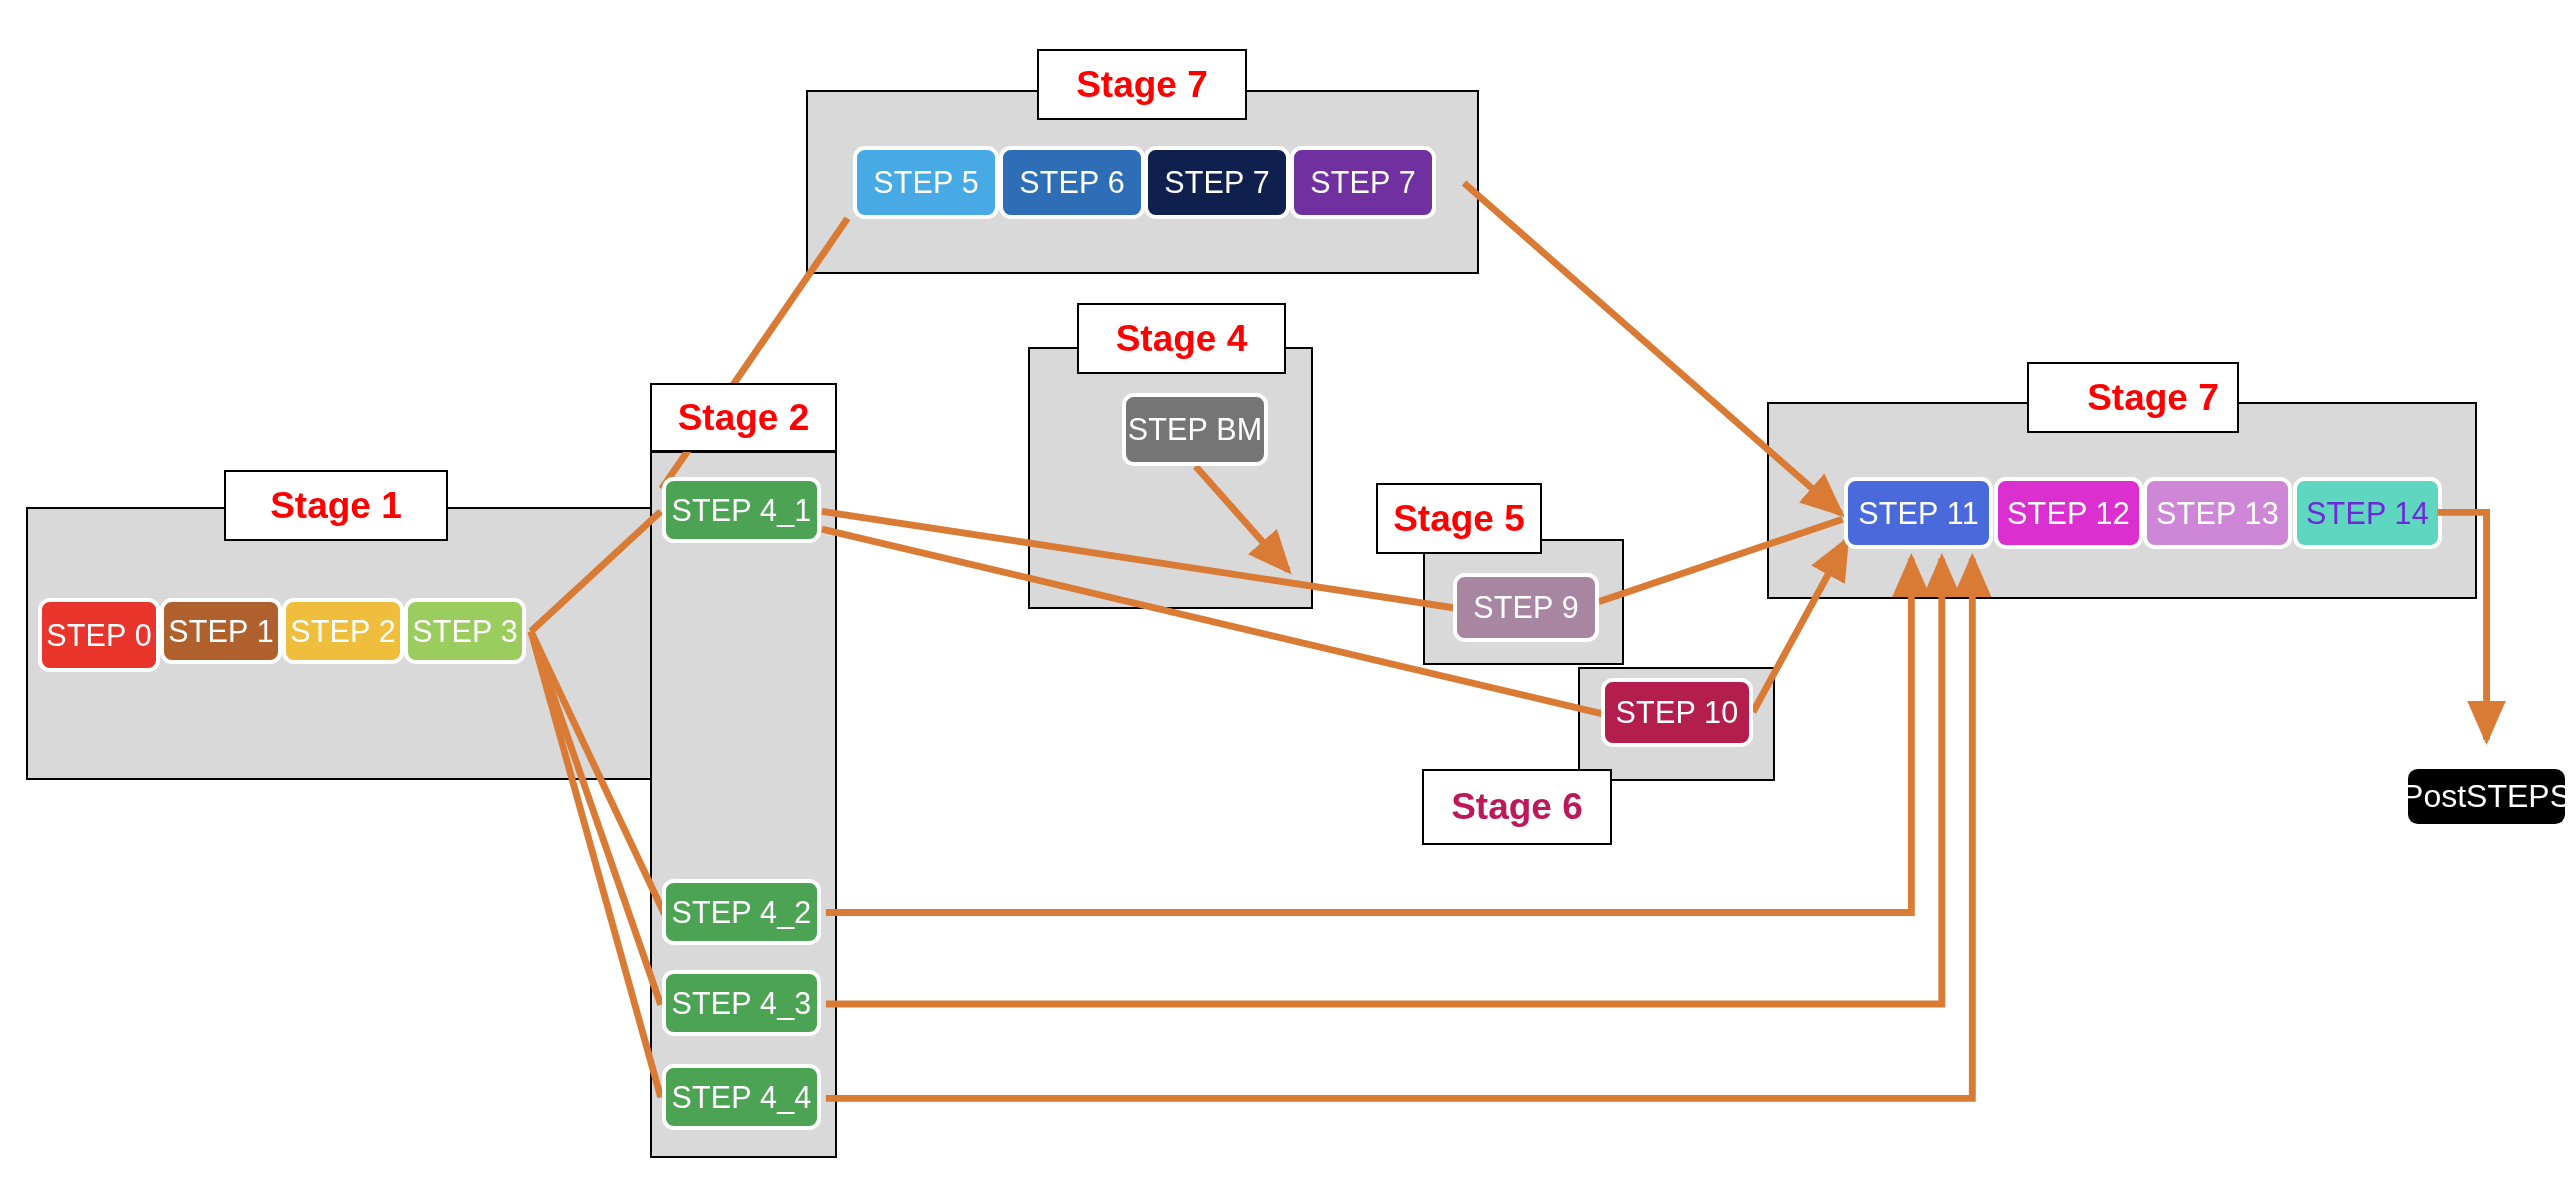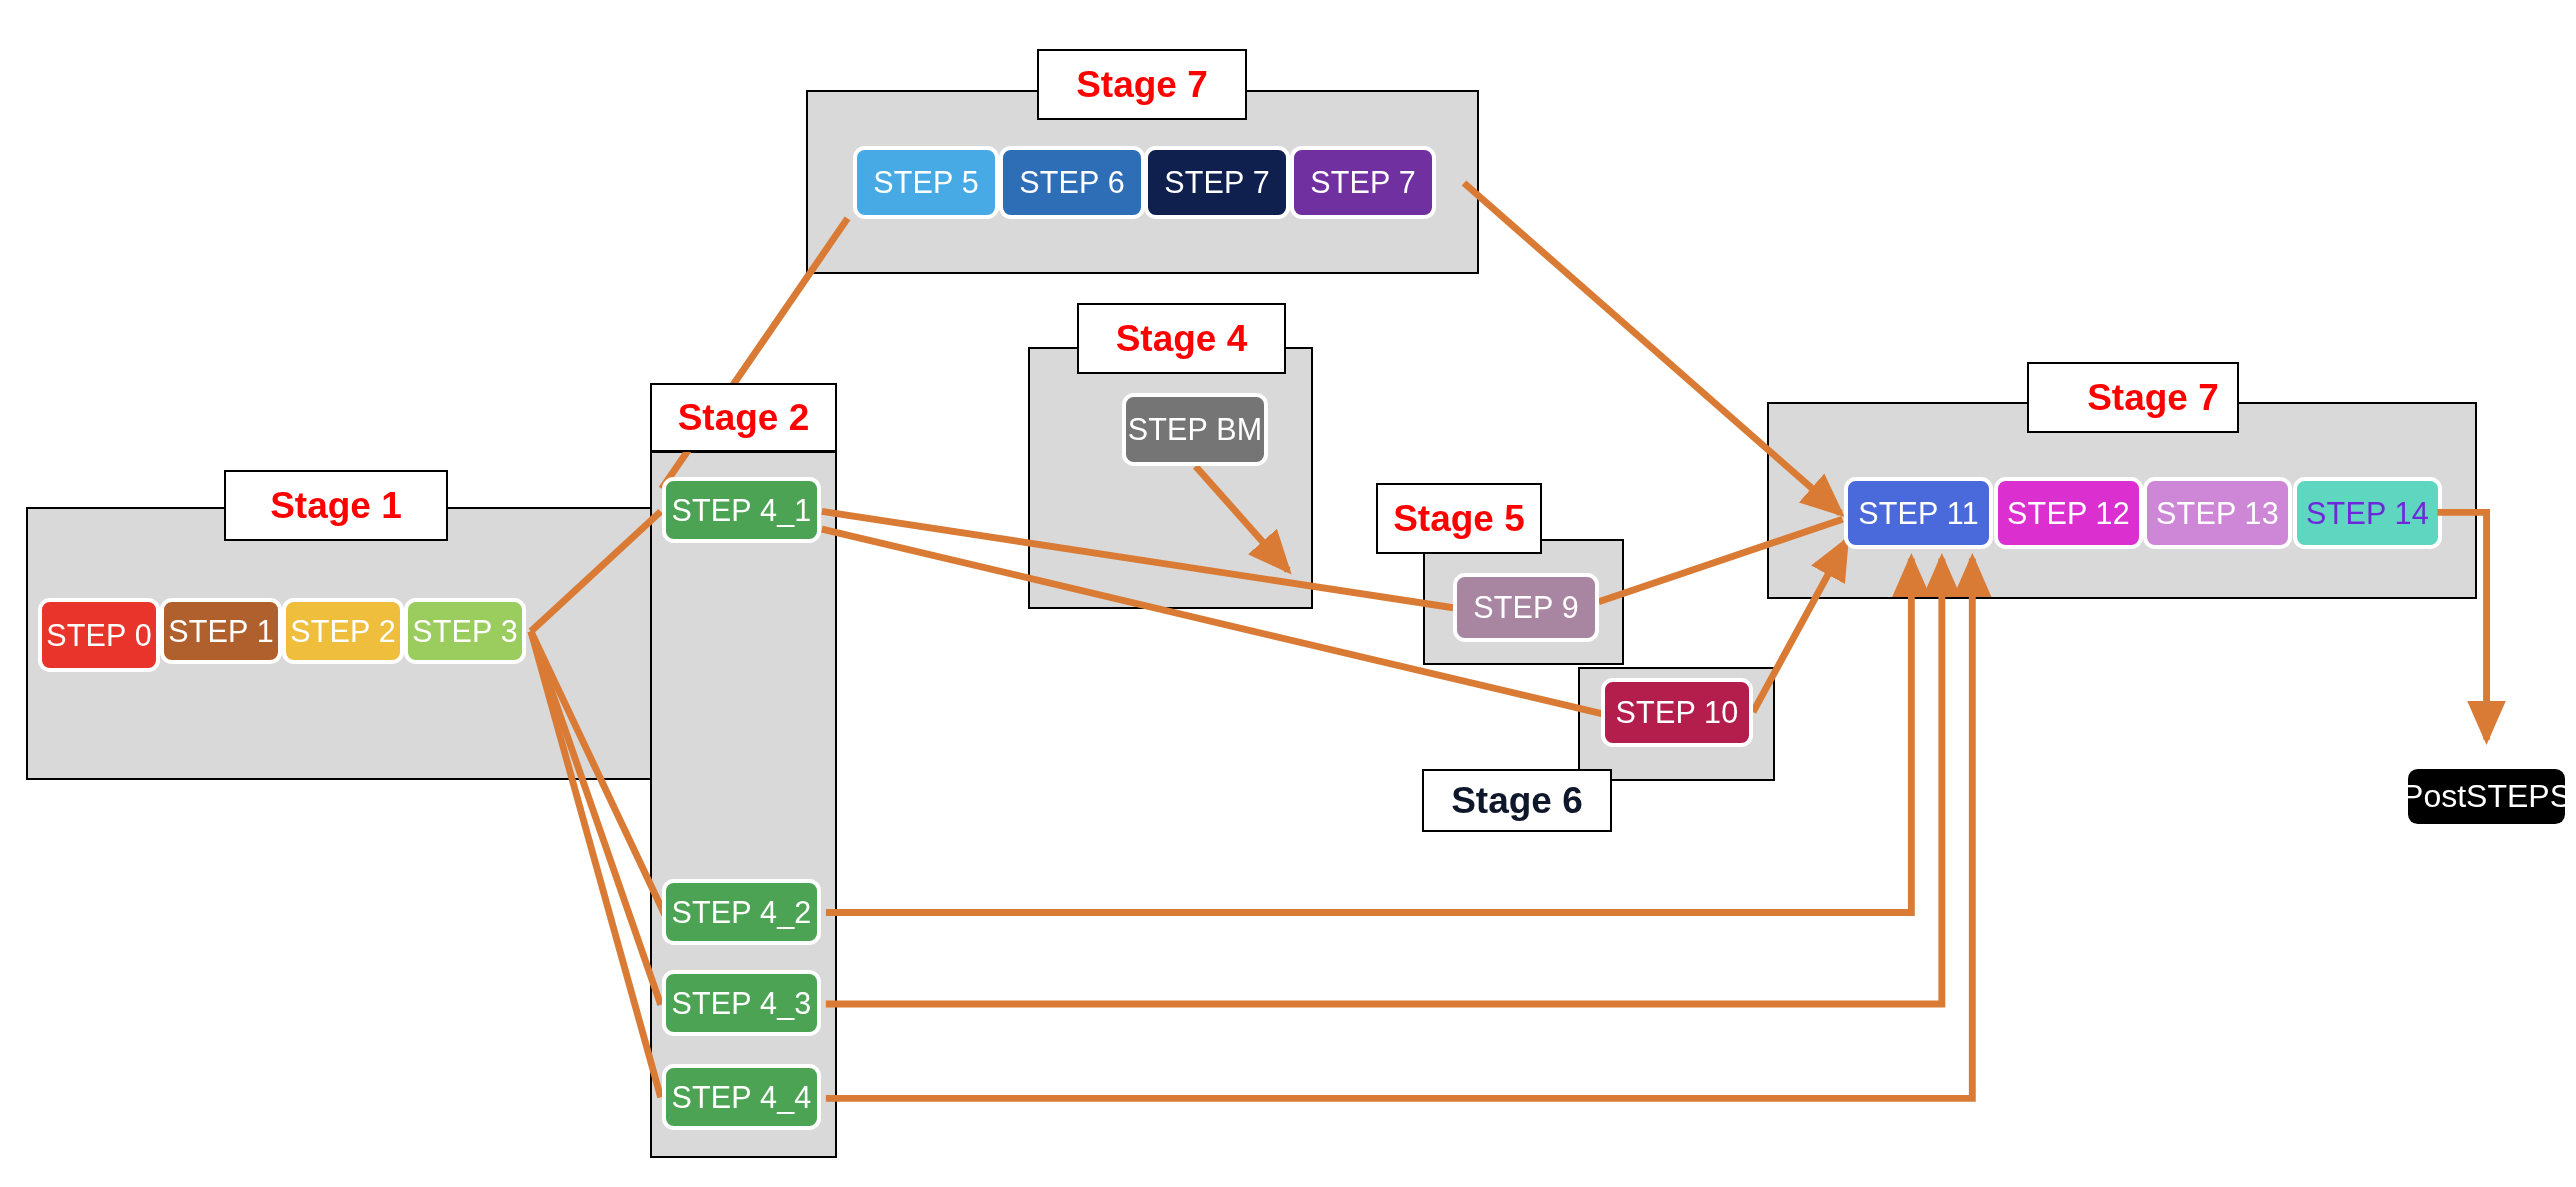--- a/index.html
+++ b/index.html
@@ -84,21 +84,21 @@
       <div class="step" style="left: 999px; top: 146px; width: 146px; height: 73px; background: rgb(46, 110, 182); color: rgb(255, 255, 255);">STEP 6</div>
       <div class="step" style="left: 1144px; top: 146px; width: 146px; height: 73px; background: rgb(15, 31, 78); color: rgb(255, 255, 255);">STEP 7</div>
       <div class="step" style="left: 1290px; top: 146px; width: 146px; height: 73px; background: rgb(112, 48, 160); color: rgb(255, 255, 255);">STEP 7</div>
       <div class="stage-panel" style="left: 1028px; top: 347px; width: 285px; height: 262px; background: rgb(217, 217, 217); border-color: rgb(0, 0, 0);"></div>
       <div class="stage-label" style="left: 1077px; top: 303px; width: 209px; height: 71px; color: rgb(255, 0, 0);">Stage 4</div>
       <div class="step" style="left: 1122px; top: 393px; width: 146px; height: 73px; background: rgb(117, 117, 117); color: rgb(255, 255, 255);">STEP BM</div>
       <div class="stage-panel" style="left: 1423px; top: 539px; width: 201px; height: 126px; background: rgb(217, 217, 217); border-color: rgb(0, 0, 0);"></div>
       <div class="stage-label" style="left: 1376px; top: 483px; width: 166px; height: 71px; color: rgb(255, 0, 0);">Stage 5</div>
       <div class="step" style="left: 1453px; top: 573px; width: 146px; height: 69px; background: rgb(168, 134, 162); color: rgb(255, 255, 255);">STEP 9</div>
       <div class="stage-panel" style="left: 1578px; top: 667px; width: 197px; height: 114px; background: rgb(217, 217, 217); border-color: rgb(0, 0, 0);"></div>
-      <div class="stage-label" style="left: 1422px; top: 769px; width: 190px; height: 63px; color: #0f172a;">Stage 6</div>
+      <div class="stage-label" style="left: 1422px; top: 769px; width: 190px; height: 76px; color: #be185d;">Stage 6</div>
       <div class="step" style="left: 1601px; top: 678px; width: 152px; height: 69px; background: rgb(180, 30, 77); color: rgb(255, 255, 255);">STEP 10</div>
       <div class="stage-panel" style="left: 1767px; top: 402px; width: 710px; height: 197px; background: rgb(217, 217, 217); border-color: rgb(0, 0, 0);"></div>
       <div class="stage-label" style="left: 2027px; top: 362px; width: 212px; height: 71px; color: rgb(255, 0, 0); padding-left: 40px;">Stage 7</div>
       <div class="step" style="left: 1844px; top: 477px; width: 149px; height: 72px; background: rgb(74, 105, 218); color: rgb(255, 255, 255);">STEP 11</div>
       <div class="step" style="left: 1994px; top: 477px; width: 149px; height: 72px; background: rgb(219, 47, 208); color: rgb(255, 255, 255);">STEP 12</div>
       <div class="step" style="left: 2143px; top: 477px; width: 149px; height: 72px; background: rgb(206, 134, 215); color: rgb(255, 255, 255);">STEP 13</div>
       <div class="step" style="left: 2293px; top: 477px; width: 149px; height: 72px; background: rgb(95, 214, 192); color: #6d28d9;">STEP 14</div>
     </div>
 
   <div class="post-box" id="post-box" style="left: 2408px; top: 757px; width: 157px; height: 55px; background: rgb(0, 0, 0); color: rgb(255, 255, 255);">PostSTEPS</div>

